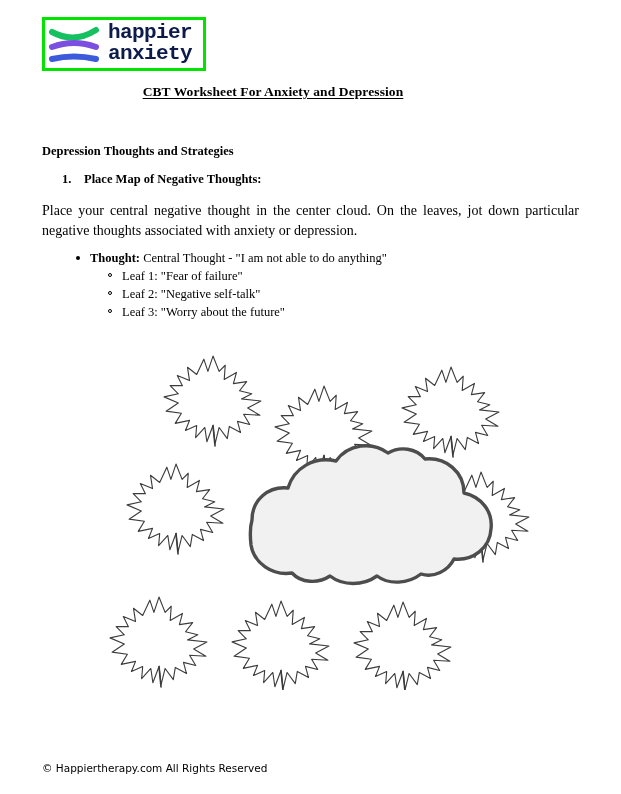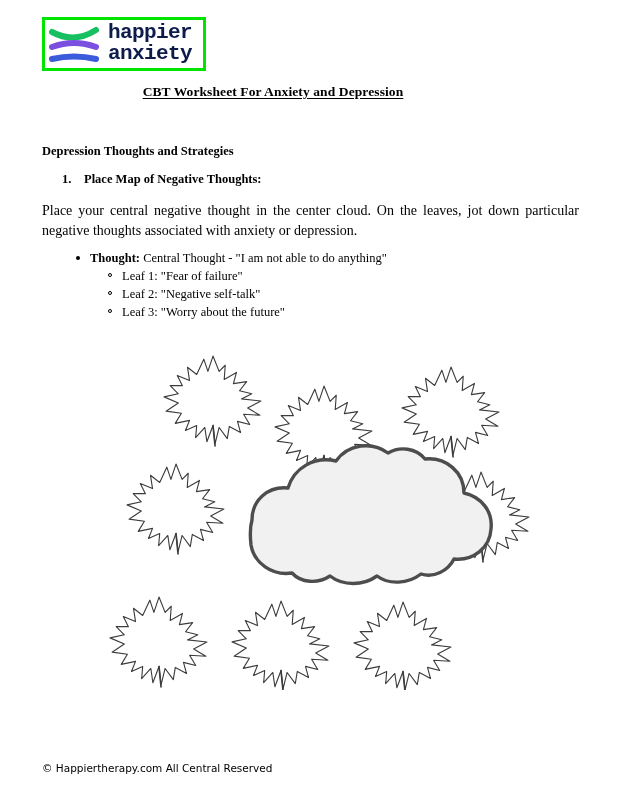--- a/index.html
+++ b/index.html
@@ -281,13 +281,13 @@
         C348 231 334 238 321 234
         C308 244 289 245 277 236
         C263 246 243 246 230 236
         C218 244 201 243 192 233
         C172 236 154 223 151 205
         C150 196 150 187 152 180 Z"></path>
     </g>
   </svg>
 </div>
 
-<div class="footer">© Happiertherapy.com All Central Reserved</div>
+<div class="footer">© Happiertherapy.com All Rights Reserved</div>
 
 </body></html>

